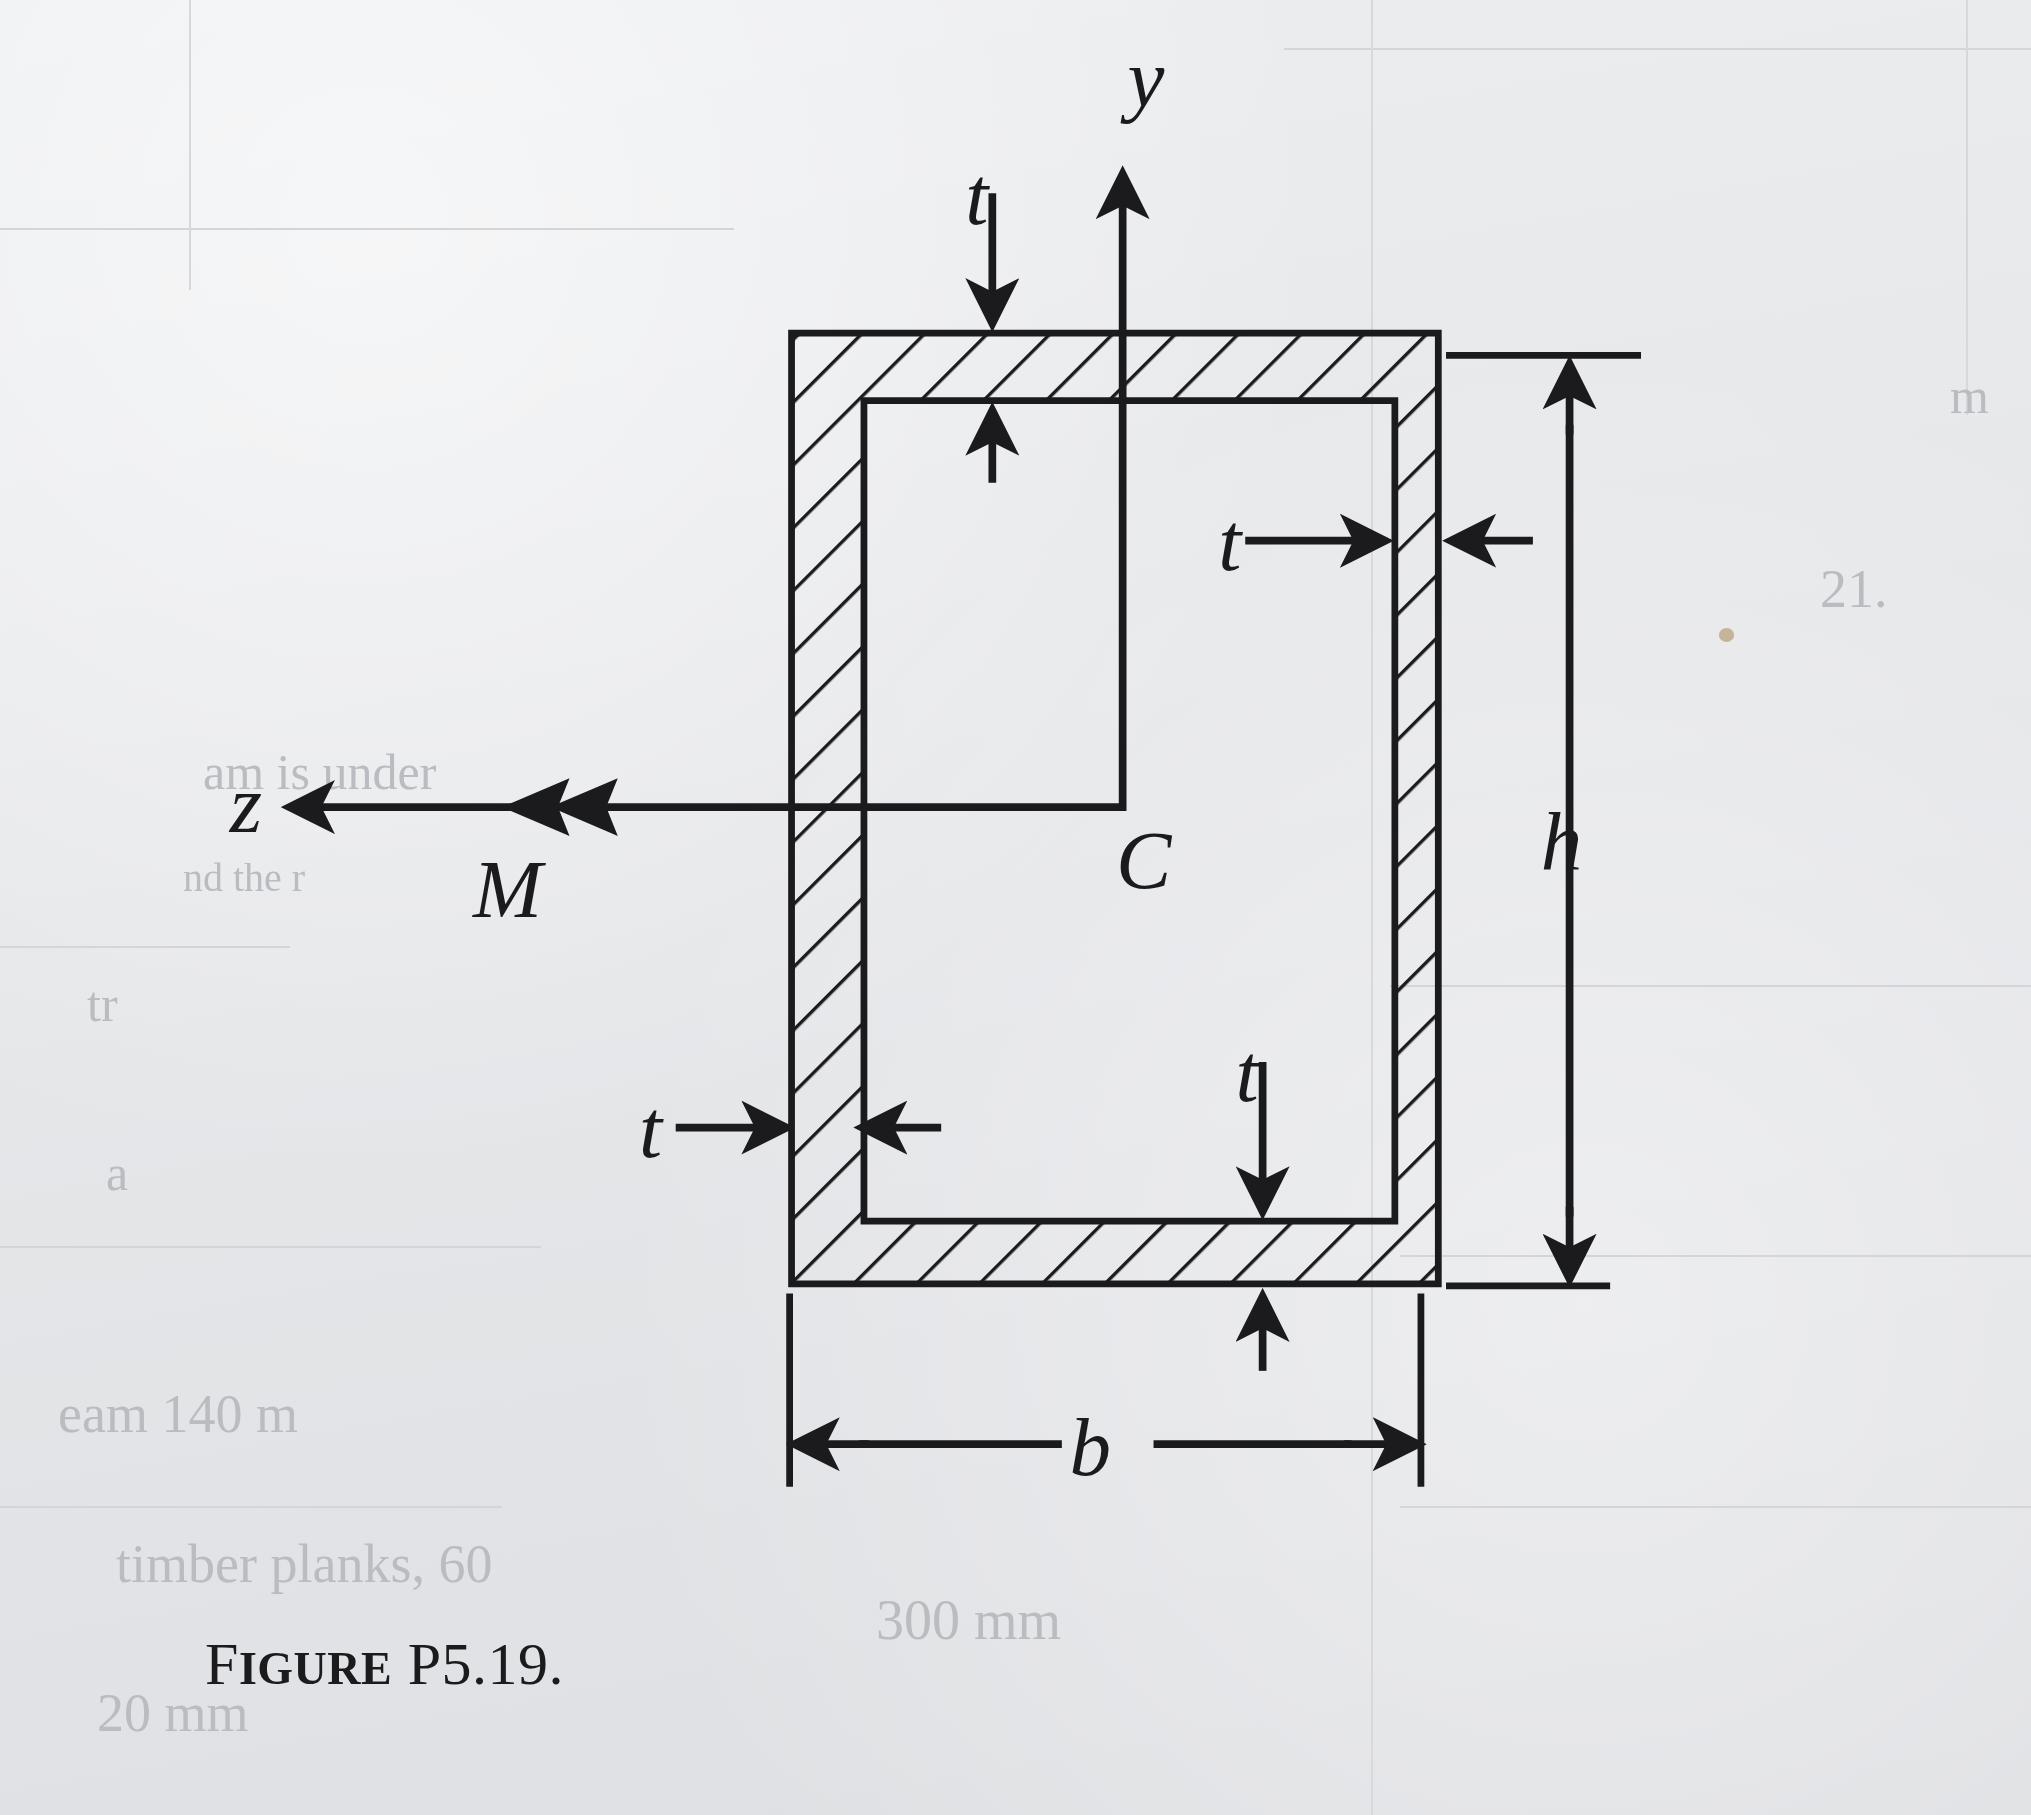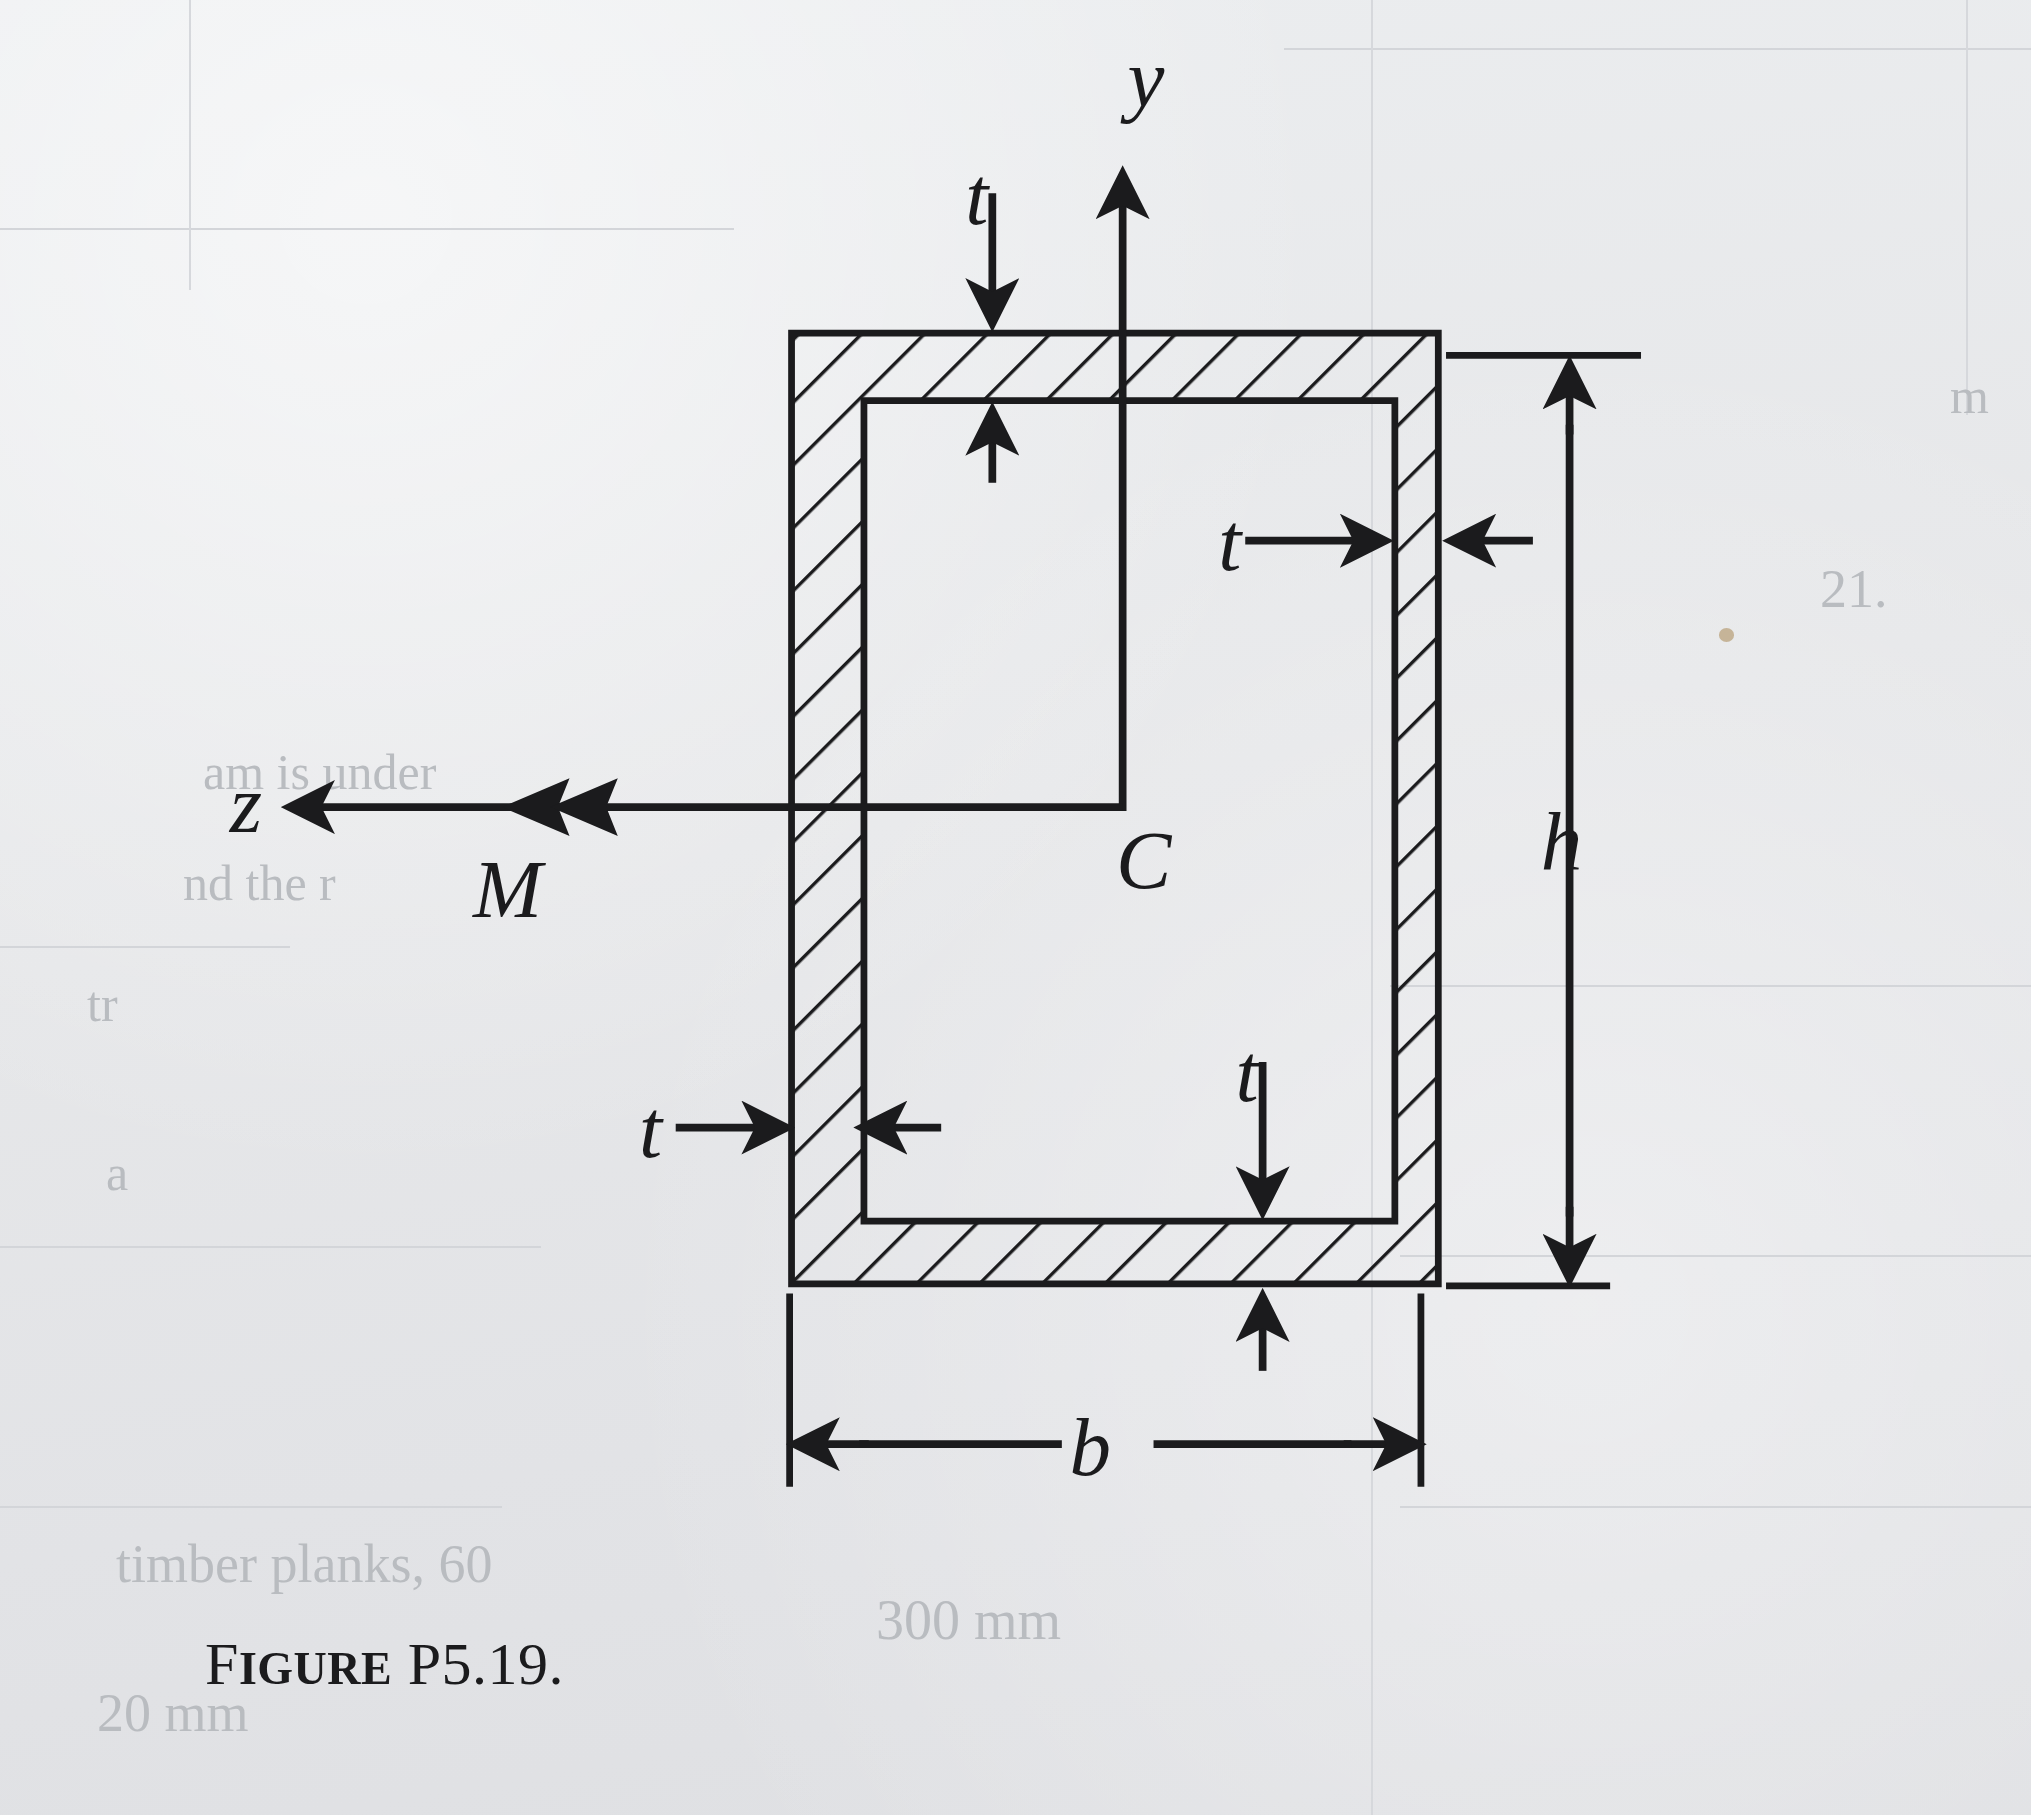--- a/index.html
+++ b/index.html
@@ -78,23 +78,24 @@
   <div class="ghost-line" style="left:0; top:1246px; width:541px;"></div>
   <div class="ghost-line" style="left:1400px; top:1255px; width:631px;"></div>
   <div class="ghost-line" style="left:0; top:1506px; width:502px;"></div>
   <div class="ghost-line" style="left:1400px; top:1506px; width:631px;"></div>
   <div class="ghost-vline" style="left:189px; top:0; height:290px;"></div>
   <div class="ghost-vline" style="left:1371px; top:0; height:1815px;"></div>
   <div class="ghost-vline" style="left:1966px; top:0; height:415px;"></div>
 
   <div class="ghost" style="left:1820px; top:558px; font-size:54px;">21.</div>
   <div class="ghost" style="left:203px; top:743px; font-size:50px;">am  is  under</div>
-  <div class="ghost" style="left:183px; top:854px; font-size:50px;">nd  the  r</div>
+  <div class="ghost" style="left:183px; top:854px; font-size:40px;">nd  the  r</div>
   <div class="ghost" style="left:87px; top:975px; font-size:50px;">tr</div>
   <div class="ghost" style="left:106px; top:1144px; font-size:50px;">a</div>
+  <div class="ghost" style="left:58px; top:1383px; font-size:54px;">eam 140 m</div>
   <div class="ghost" style="left:116px; top:1533px; font-size:54px;">timber planks,  60</div>
   <div class="ghost" style="left:97px; top:1682px; font-size:54px;">20 mm</div>
   <div class="ghost" style="left:830px; top:1588px; font-size:56px;margin-left:46px;">300 mm</div>
   <div class="ghost" style="left:1950px; top:367px; font-size:50px;">m</div>
 
   <div class="speck" style="left:1719px; top:628px; width:15.4px; height:13.5px;"></div>
 
   <svg class="figure" viewBox="0 0 2104 1880">
     <defs>
 

